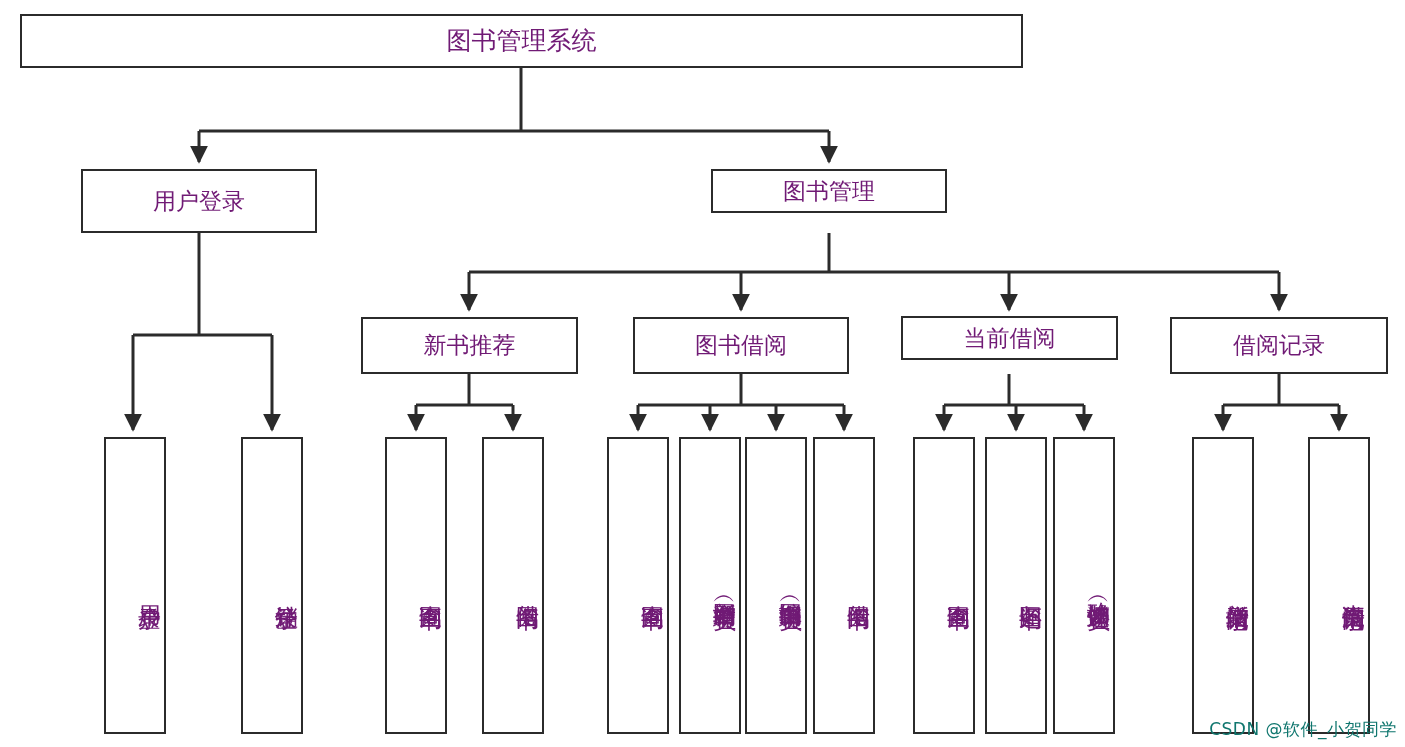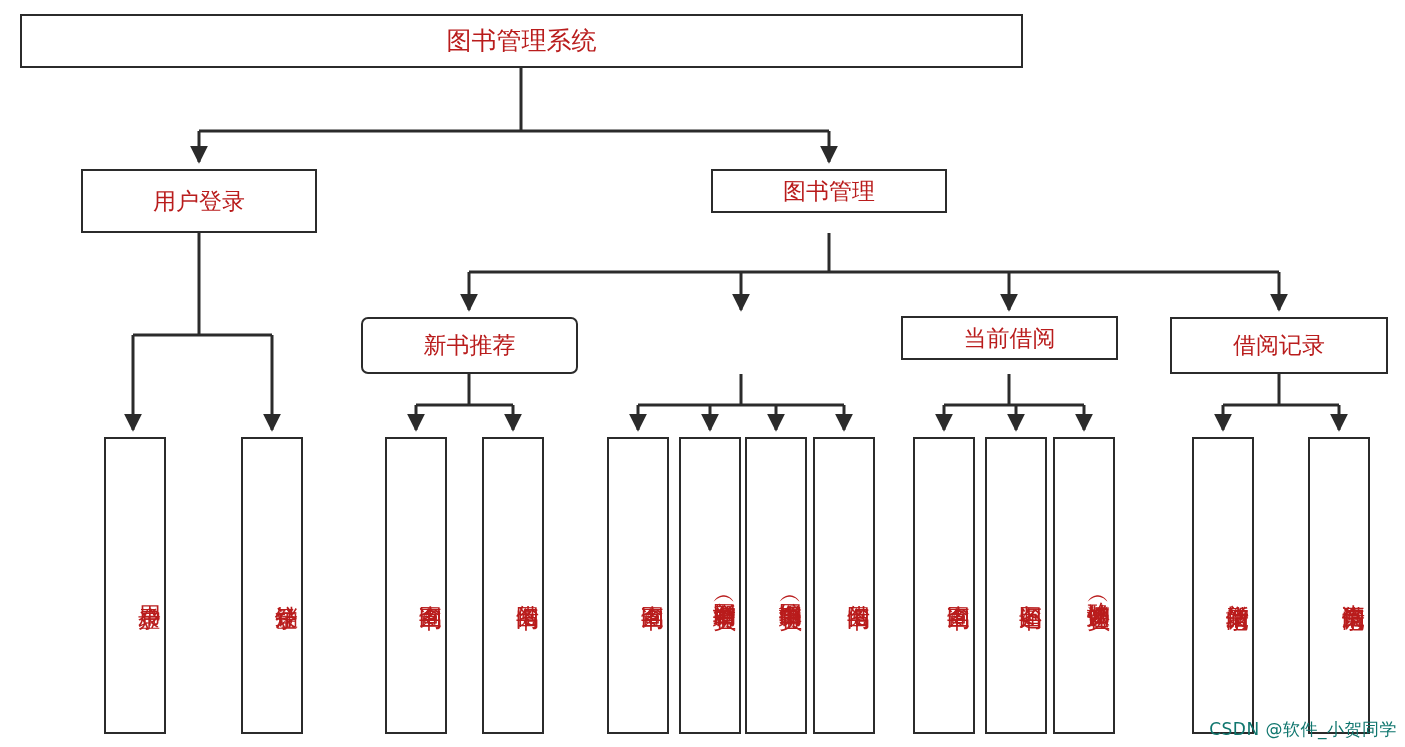--- a/index.html
+++ b/index.html
@@ -24,21 +24,21 @@
   }
   
   .node{
     position:absolute;
     box-sizing:border-box;
     background:#ffffff;
     border:2px solid #2b2b2b;
     display:flex;
     align-items:center;
     justify-content:center;
-    color:#b91c1c;
+    color:#701a75;
     line-height:1.22;
     text-align:center;
   }
   .node.root{
     font-size:25px;
   }
   .node.l2{
     font-size:23px;
   }
   .node.l3{
@@ -127,22 +127,23 @@
       <path d="M 1339 405 L 1339 430" marker-end="url(#arrow)"></path>
     </g>
   </svg>
 
   <div class="node root" id="n-root" style="left: 20px; top: 14px; width: 1003px; height: 54px;">图书管理系统</div>
 
   <div class="node l2" id="n-user-login" style="left: 81px; top: 169px; width: 236px; height: 64px;">用户登录</div>
 
   <div class="node l2" id="n-book-manage" style="left: 711px; top: 169px; width: 236px; height: 44px;">图书管理</div>
 
-  <div class="node l3" id="n-new-book-recommend" style="left: 361px; top: 317px; width: 217px; height: 57px; border-radius: 7px;">新书推荐</div>
+  <div class="node l3" id="n-new-book-recommend" style="left: 361px; top: 317px; width: 217px; height: 57px;">新书推荐</div>
 
+  <div class="node l3" id="n-book-borrow" style="left: 633px; top: 317px; width: 216px; height: 57px;">图书借阅</div>
 
   <div class="node l3" id="n-current-borrow" style="left: 901px; top: 316px; width: 217px; height: 44px;">当前借阅</div>
 
   <div class="node l3" id="n-borrow-record" style="left: 1170px; top: 317px; width: 218px; height: 57px;">借阅记录</div>
 
   <div class="node leaf" id="l-0" style="left: 104px; top: 437px; width: 62px; height: 297px;">
       <span class="vtext">用户登录</span>
     </div>
   <div class="node leaf" id="l-1" style="left: 241px; top: 437px; width: 62px; height: 297px;">
       <span class="vtext">注销登录</span>

